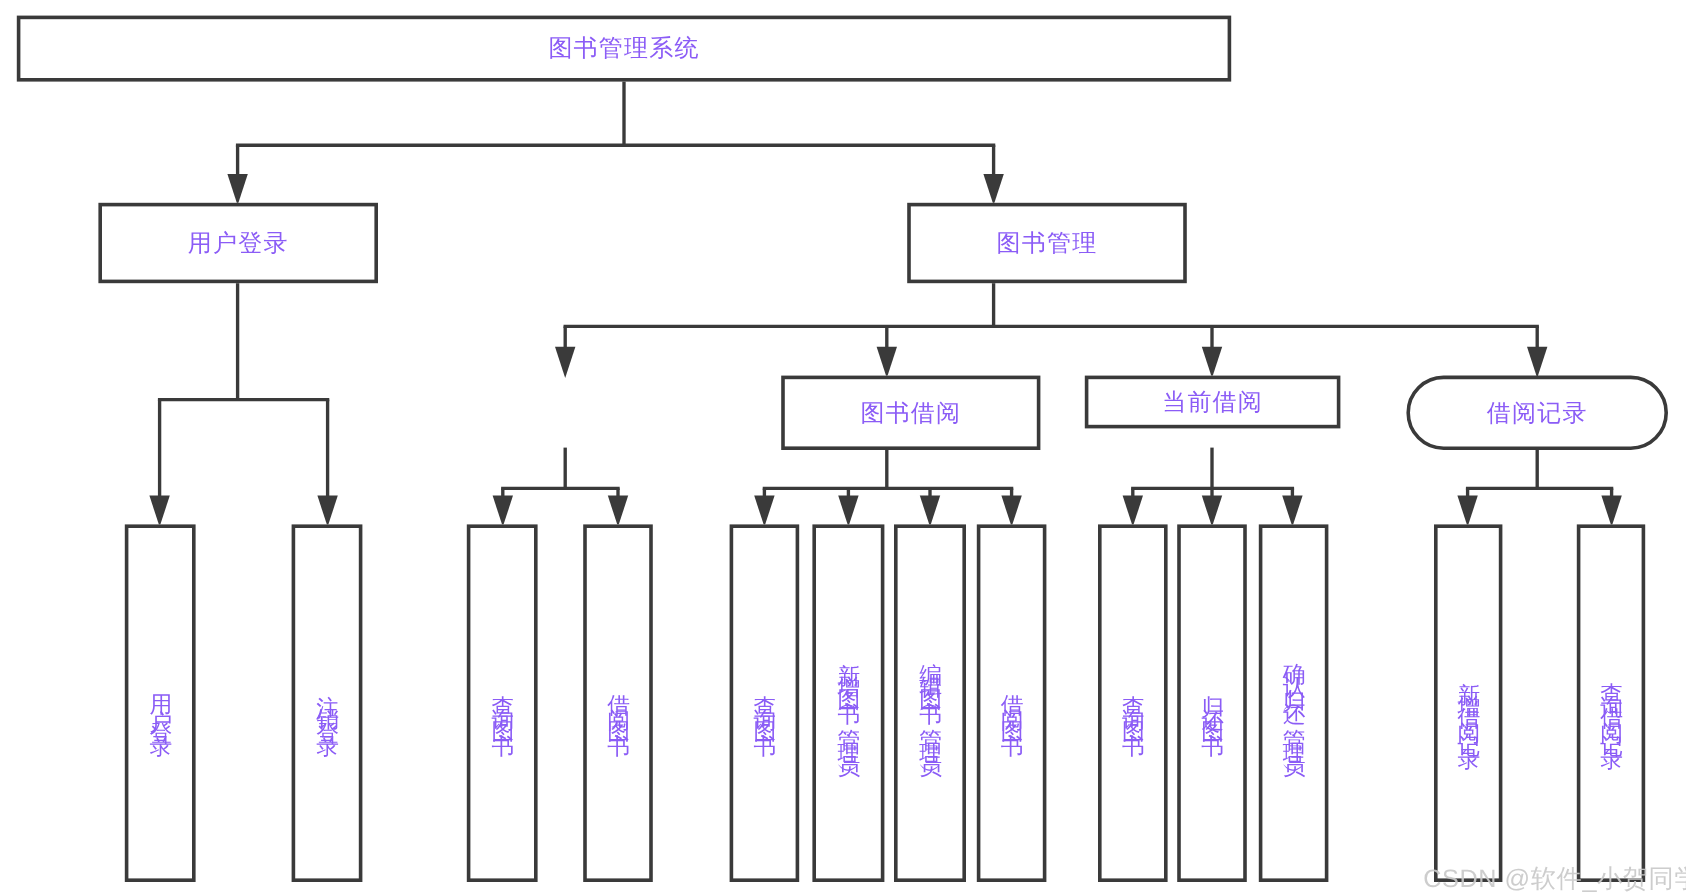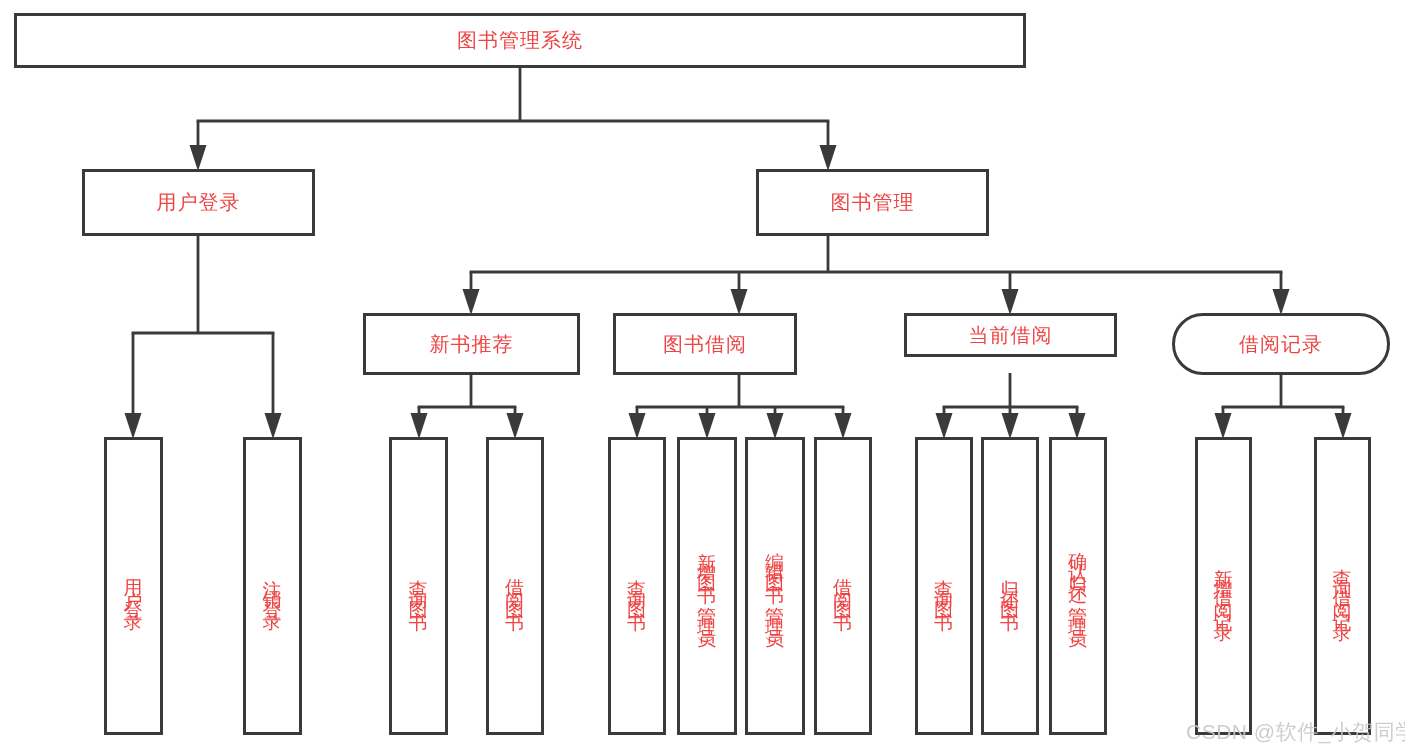--- a/index.html
+++ b/index.html
@@ -19,21 +19,21 @@
   #connectors line { stroke: #3a3a3a; stroke-width: 2.8; }
   #connectors polygon { fill: #3a3a3a; }
   .box {
     position: absolute;
     box-sizing: border-box;
     background: #ffffff;
     border: 3px solid #3a3a3a;
     display: flex;
     align-items: center;
     justify-content: center;
-    color: #ef4444;
+    color: #8b5cf6;
   }
   .hbox { font-size: 20px; letter-spacing: 1px; }
   .vbox span {
     writing-mode: vertical-rl;
     text-orientation: mixed;
     font-size: 19px;
     letter-spacing: 11px;
     line-height: 1;
     white-space: nowrap;
   }
@@ -134,24 +134,21 @@
     <span>图书管理系统</span>
   </div>
 
   <div class="box hbox" style="left:82px; top:169px; width:233px; height:67px;">
     <span>用户登录</span>
   </div>
   <div class="box hbox" style="left:712px; top:169px; width:233px; height:67px;margin-left:44px;">
     <span>图书管理</span>
   </div>
 
-  <div class="box hbox" style="left:363px; top:313px; width:217px; height:62px;">
-    <span>新书推荐</span>
-  </div>
-  <div class="box hbox" style="left:613px; top:313px; width:184px; height:62px;font-family:Liberation Serif, serif;">
+  <div class="box hbox" style="left:651px; top:313px; width:216px; height:62px;font-family:Liberation Serif, serif;">
     <span>图书借阅</span>
   </div>
   <div class="box hbox" style="left:904px; top:313px; width:213px; height:44px;">
     <span>当前借阅</span>
   </div>
   <div class="box hbox" style="left:1172px; top:313px; width:218px; height:62px;border-radius:31px;">
     <span>借阅记录</span>
   </div>
 
   <div class="box vbox" style="left:104px; top:437px; width:59px; height:298px;">

